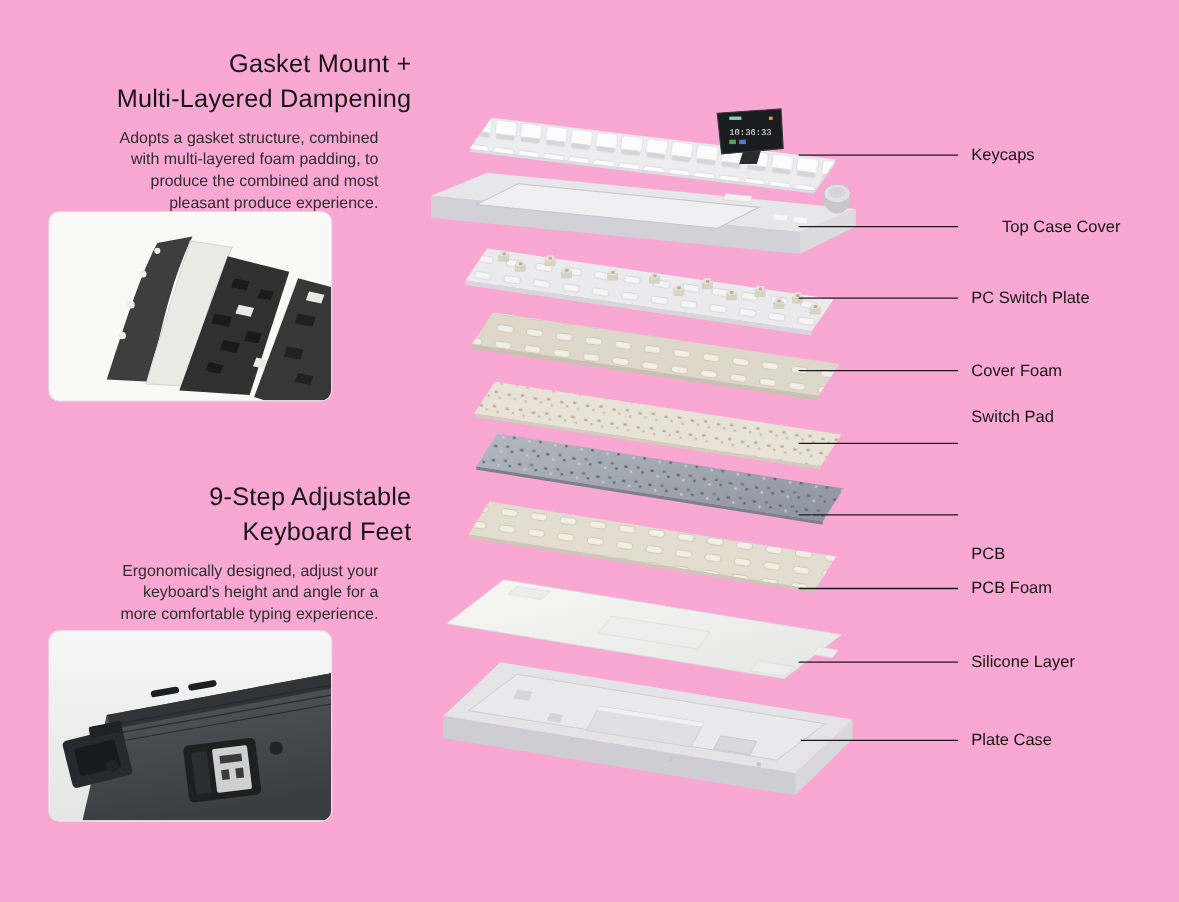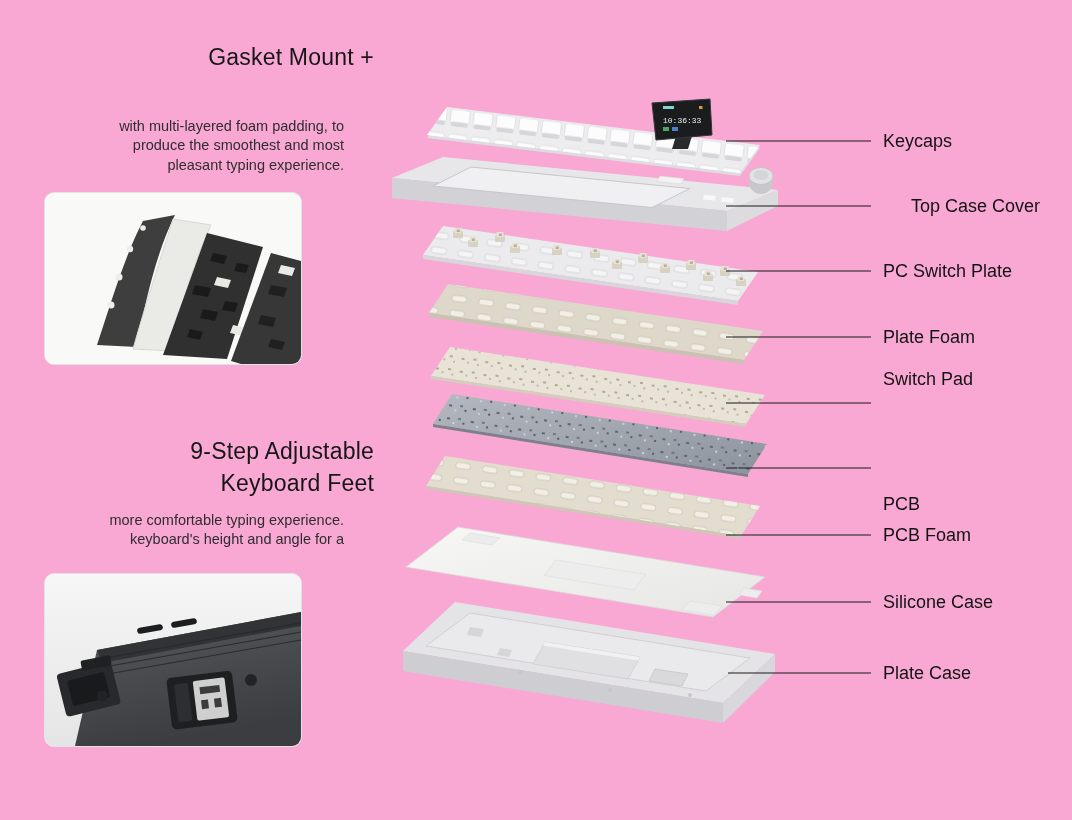--- a/index.html
+++ b/index.html
@@ -16,37 +16,39 @@
   .body-copy .bl{display:block;}
   .card{
     left:44px;width:256px;background:#fafafa;border:1px solid #e3e3e4;
     border-radius:10px;overflow:hidden;
   }
   .card svg{display:block;}
   
   .exploded-svg{left:0;top:0;pointer-events:none;}
   .layer-label{
     position:absolute;left:883px;transform:translateY(-50%);
-    font-size:18px;color:#131313;white-space:nowrap;
+    font-size:15px;color:#131313;white-space:nowrap;
   }
 </style>
 </head>
 <body>
 
 <div class="page">
 
   <section>
 
     <h2 class="abs heading" style="top:22px;">
       <span class="hl">Gasket Mount +</span>
+      <span class="hl">Multi-Layered Dampening</span>
     </h2>
     <p class="abs body-copy" style="top:102px;">
+      <span class="bl">Adopts a gasket structure, combined</span>
       <span class="bl">with multi-layered foam padding, to</span>
-      <span class="bl">produce the smoothest and most</span>
-      <span class="bl">pleasant typing experience.</span>
+      <span class="bl">produce the combined and most</span>
+      <span class="bl">pleasant produce experience.</span>
     </p>
 
     <figure class="abs card" style="top:192px;height:171px;margin:0;">
       <svg width="256" height="171" viewBox="0 0 256 171">
         <rect width="256" height="171" fill="#f9f9f8"></rect>
 
         <path d="M52,152 C66,110 80,62 98,28 L130,22 C112,58 100,108 92,154 Z" fill="#3e3e3e"></path>
         <circle cx="66" cy="112" r="3.5" fill="#ededea"></circle>
         <circle cx="74" cy="84" r="3.5" fill="#ededea"></circle>
         <circle cx="85" cy="56" r="3.2" fill="#ededea"></circle>
@@ -70,22 +72,23 @@
         <polygon points="236,72 250,75 247,83 233,80" fill="#e9e9e6"></polygon>
         <polygon points="226,146 240,149 237,157 223,154" fill="#202020"></polygon>
       </svg>
     </figure>
 
     <h2 class="abs heading" style="top:416px;">
       <span class="hl">9-Step Adjustable</span>
       <span class="hl">Keyboard Feet</span>
     </h2>
     <p class="abs body-copy" style="top:496px;">
+      <span class="bl">Ergonomically designed, adjust your</span>
+      <span class="bl">keyboard's height and angle for a</span>
       <span class="bl">more comfortable typing experience.</span>
-      <span class="bl">keyboard's height and angle for a</span>
     </p>
 
     <figure class="abs card" style="top:573px;height:172px;margin:0;">
       <svg width="256" height="172" viewBox="0 0 256 172">
         <defs>
           <linearGradient id="gCardBg" x1="0" y1="0" x2="0" y2="1">
             <stop offset="0" stop-color="#f6f6f6"></stop>
               <stop offset="1" stop-color="#e5e5e5"></stop>
           </linearGradient>
           <linearGradient id="gBody" x1="0" y1="0" x2="0.3" y2="1">
@@ -321,21 +324,21 @@
       <line x1="726" y1="535" x2="871" y2="535"></line>
       <line x1="726" y1="602" x2="871" y2="602"></line>
       <line x1="728" y1="673" x2="871" y2="673"></line>
     </g>
   </svg>
 
   <div>
     <div class="layer-label" style="top:141px;">Keycaps</div>
     <div class="layer-label" style="top:206px;margin-left:28px;">Top Case Cover</div>
     <div class="layer-label" style="top:271px;">PC Switch Plate</div>
-    <div class="layer-label" style="top:337px;">Plate Foam</div>
+    <div class="layer-label" style="top:337px;">Cover Foam</div>
     <div class="layer-label" style="top:379px;">Switch Pad</div>
     <div class="layer-label" style="top:468px;margin-top:36px;">PCB</div>
     <div class="layer-label" style="top:535px;">PCB Foam</div>
-    <div class="layer-label" style="top:602px;">Silicone Case</div>
+    <div class="layer-label" style="top:602px;">Silicone Layer</div>
     <div class="layer-label" style="top:673px;">Plate Case</div>
   </div>
 
 </div>
 
 </body></html>

